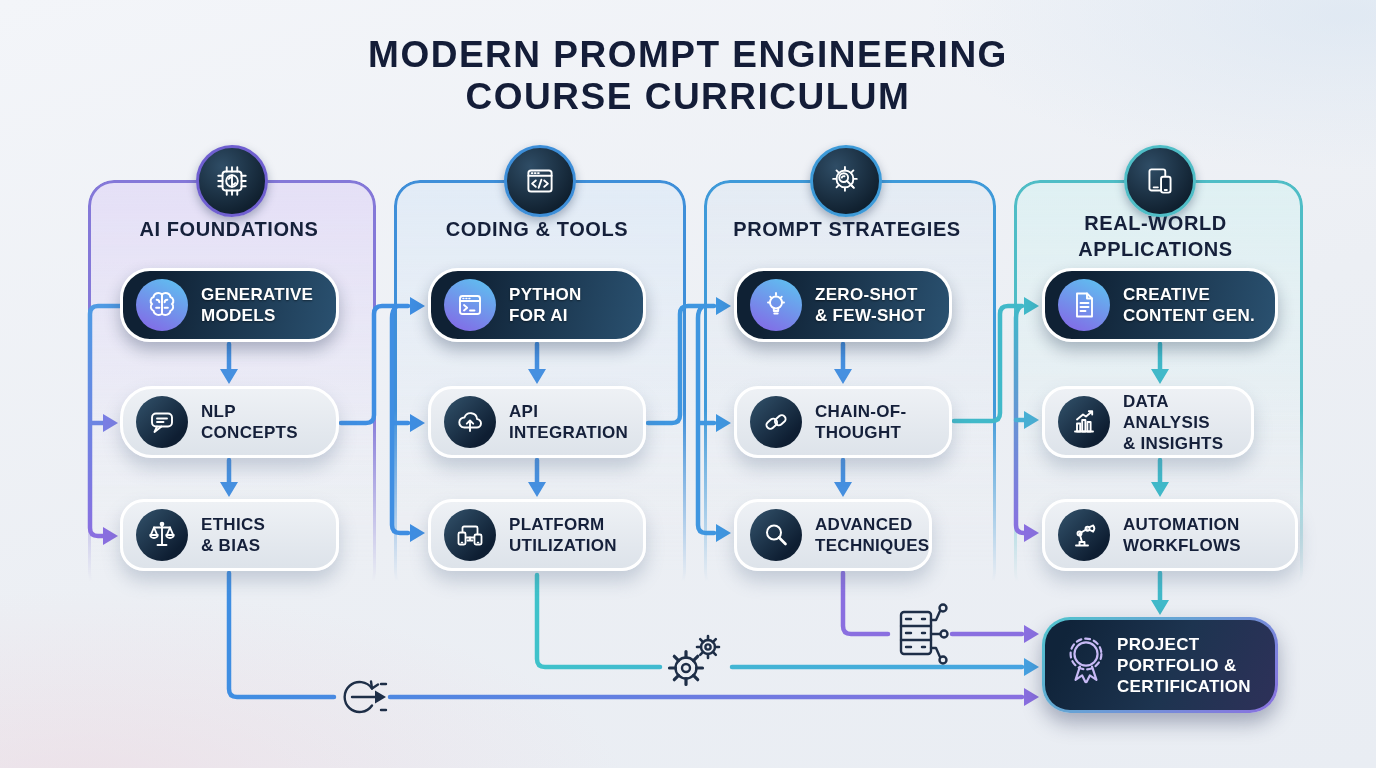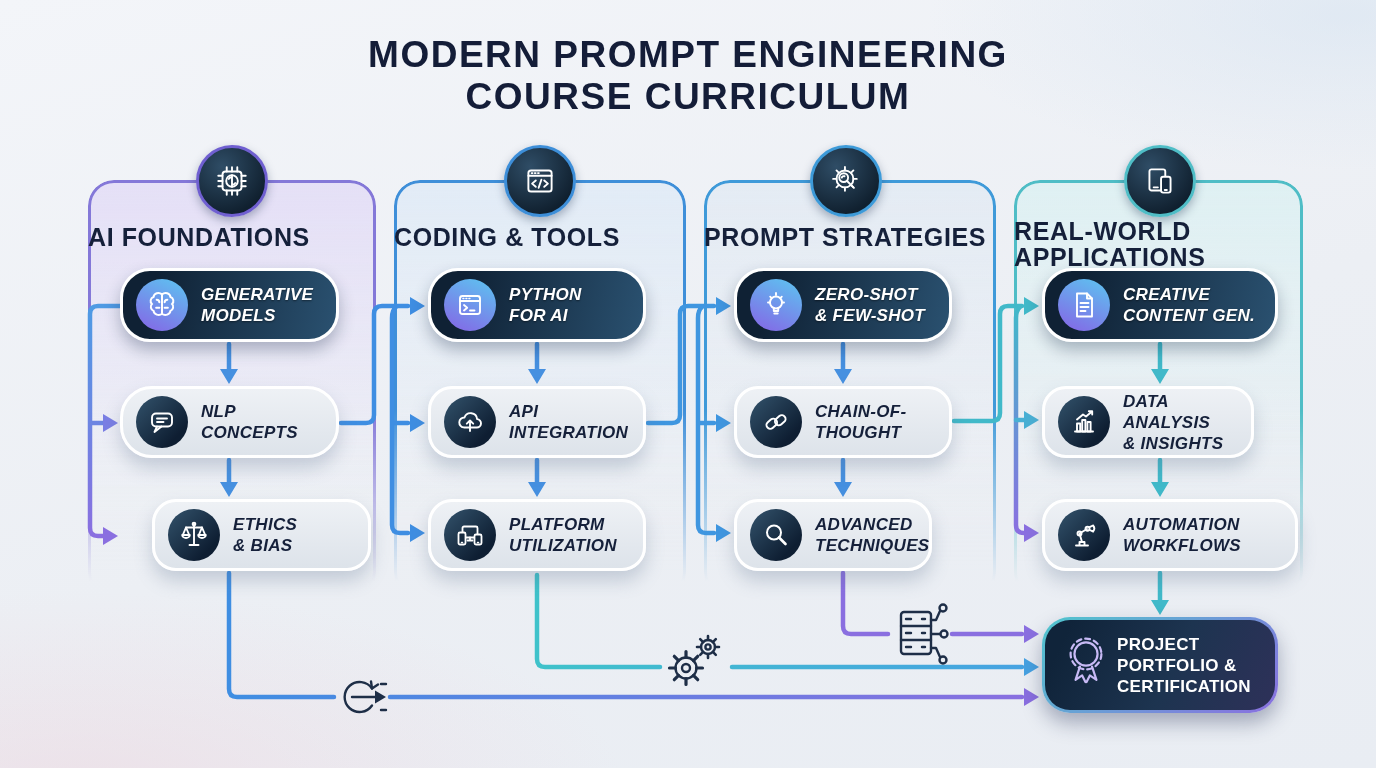--- a/index.html
+++ b/index.html
@@ -26,27 +26,27 @@
   .cc2{left:394px;width:286px;border-color:#3f8fd9;background:linear-gradient(180deg,rgba(223,234,246,.85),rgba(236,240,246,.15) 75%);}
   .cc3{left:704px;width:286px;border-color:#3f9ad9;background:linear-gradient(180deg,rgba(226,234,243,.85),rgba(236,240,246,.15) 75%);}
   .cc4{left:1014px;width:283px;border-color:#4fbdc6;background:linear-gradient(180deg,rgba(220,240,242,.85),rgba(236,242,244,.15) 75%);}
   .hdr-circle{
     position:absolute;top:145px;width:66px;height:66px;border-radius:50%;
     background:radial-gradient(circle at 35% 28%,#2f4d66,#10202f 75%);
     border:3px solid;display:flex;align-items:center;justify-content:center;
     z-index:4;box-shadow:0 4px 10px rgba(30,50,80,.35);
   }
   .col-title{
-    position:absolute;top:216px;text-align:left;font-weight:bold;font-size:25px;
-    letter-spacing:.6px;color:#15203a;white-space:nowrap;z-index:3;line-height:26px;margin-top:8px;
+    position:absolute;top:216px;text-align:center;font-weight:bold;font-size:20px;
+    letter-spacing:.6px;color:#15203a;white-space:nowrap;z-index:3;line-height:26px;
   }
   .col-title.wrap{white-space:normal;}
   .box{
     position:absolute;display:flex;align-items:center;gap:13px;padding-left:13px;
-    box-sizing:border-box;z-index:3;font-style:italic;
+    box-sizing:border-box;z-index:3;
   }
   .box.dark{
     border-radius:30px;border:3px solid;color:#fff;
     background:linear-gradient(100deg,#0f2134 15%,#2a5170 100%);
     box-shadow:0 8px 16px rgba(20,40,70,.3);
   }
   .box.light{
     border-radius:24px;border:3px solid #ffffff;color:#15203a;
     background:linear-gradient(180deg,#eef1f5,#dde3ea);
     box-shadow:0 10px 18px rgba(90,110,140,.28);
@@ -209,21 +209,21 @@
 <div class="box light" style="left:120px;top:386px;width:219px;height:72px;border-radius:32px;">
   <span class="bicon navy">
     <svg width="32" height="32" viewBox="0 0 32 32" fill="none" stroke="#fff" stroke-width="1.9" stroke-linecap="round" stroke-linejoin="round">
       <rect x="6" y="7.5" width="20" height="13" rx="4"></rect>
       <path d="M11,20.5 l-2.5,5.5 7,-5.5 M11,12.5 H21 M11,16 H17.5"></path>
     </svg>
   </span>
   <span class="blabel"><span>NLP</span><br><span>CONCEPTS</span></span>
 </div>
 
-<div class="box light" style="left:120px;top:499px;width:219px;height:72px;margin-left:32px;">
+<div class="box light" style="left:120px;top:499px;width:219px;height:72px;">
   <span class="bicon navy">
     <svg width="32" height="32" viewBox="0 0 32 32" fill="none" stroke="#fff" stroke-width="1.9" stroke-linecap="round" stroke-linejoin="round">
       <path d="M16,5.5 V25 M8,8.5 H24 M16,4 l0,0"></path>
       <circle cx="16" cy="5" r="1.4"></circle>
       <path d="M8,8.5 L4.8,16 M8,8.5 L11.2,16 M4.2,16 a3.8,3 0 0 0 7.6,0 Z"></path>
       <path d="M24,8.5 L20.8,16 M24,8.5 L27.2,16 M20.2,16 a3.8,3 0 0 0 7.6,0 Z"></path>
       <path d="M11.5,26 H20.5"></path>
     </svg>
   </span>
   <span class="blabel"><span>ETHICS</span><br><span>&amp; BIAS</span></span>

